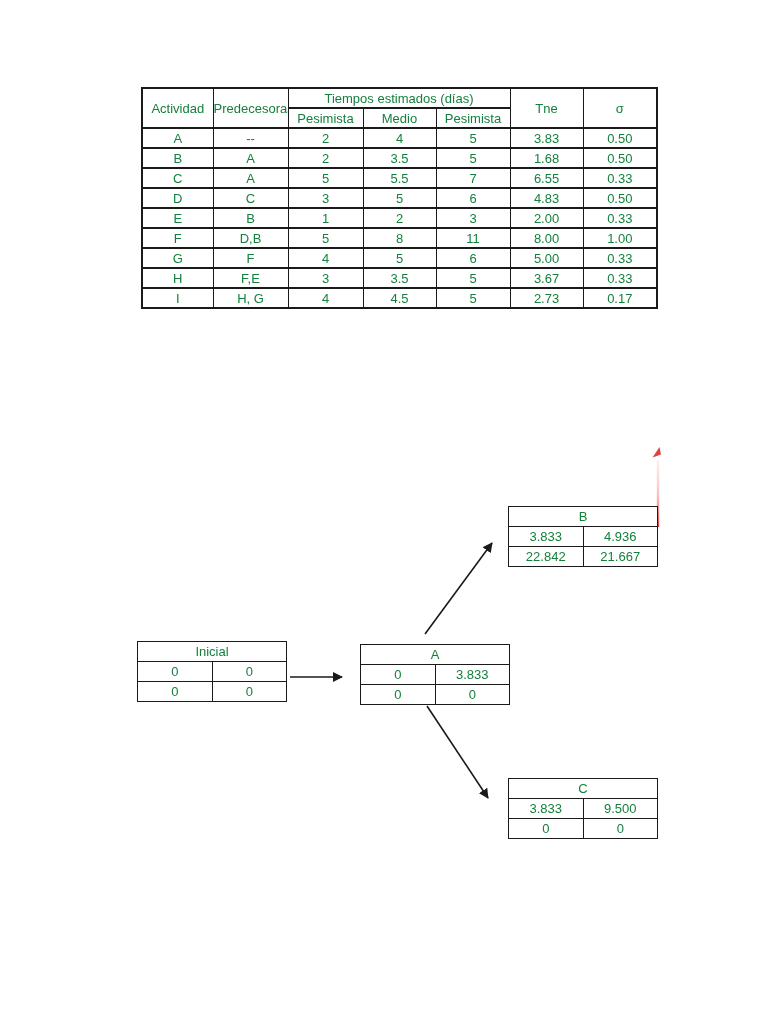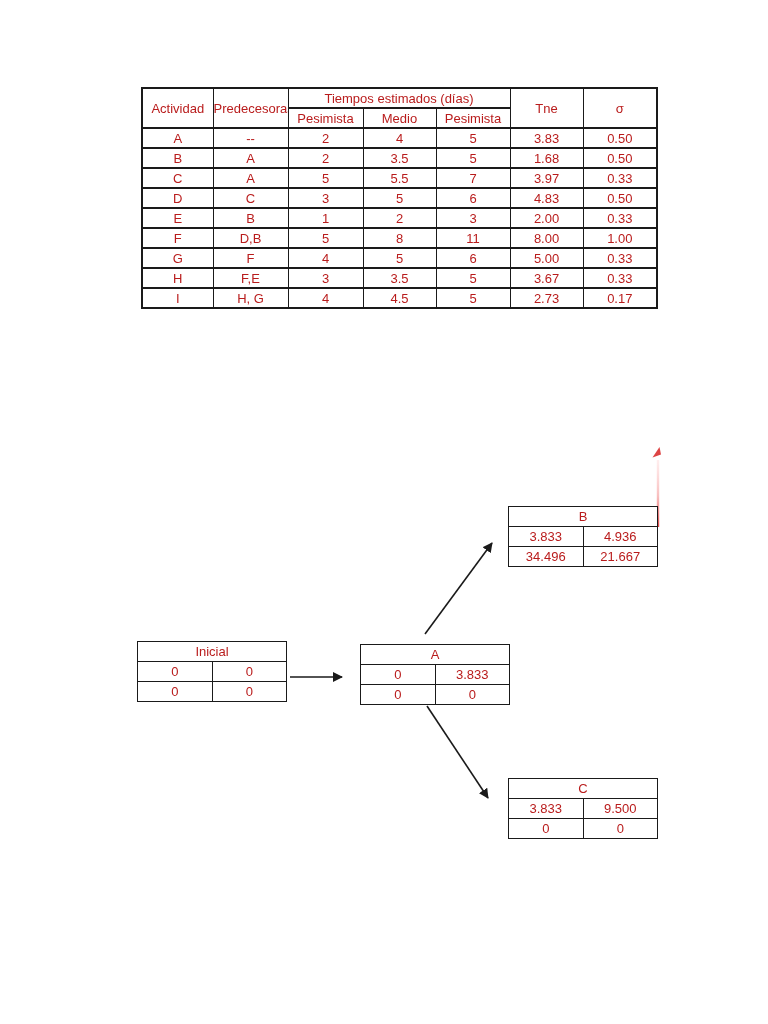--- a/index.html
+++ b/index.html
@@ -2,21 +2,21 @@
 <html><head>
 <meta charset="utf-8">
 <style>
   * { margin:0; padding:0; box-sizing:border-box; }
   html,body { background:#ffffff; }
   .page {
     position:relative;
     width:724px; height:1024px;
     background:#ffffff;
     font-family:"Liberation Sans", sans-serif;
-    color:#b91c1c;
+    color:#15803d;
     overflow:hidden;
   }
 
   
   table.act {
     position:absolute; left:141px; top:87px;
     border-collapse:collapse; table-layout:fixed;
     width:517px;
     border:2px solid #1a1a1a;
     font-size:13px;
@@ -126,21 +126,21 @@
           <td>5</td>
           <td>1.68</td>
           <td>0.50</td>
         </tr>
         <tr>
           <td>C</td>
           <td>A</td>
           <td>5</td>
           <td>5.5</td>
           <td>7</td>
-          <td>3.97</td>
+          <td>6.55</td>
           <td>0.33</td>
         </tr>
         <tr>
           <td>D</td>
           <td>C</td>
           <td>3</td>
           <td>5</td>
           <td>6</td>
           <td>4.83</td>
           <td>0.50</td>
@@ -246,21 +246,21 @@
   <table class="node node-b">
     <tbody>
         <tr>
           <th colspan="2">B</th>
         </tr>
     <tr>
       <td>3.833</td>
       <td>4.936</td>
     </tr>
     <tr>
-      <td>34.496</td>
+      <td>22.842</td>
       <td>21.667</td>
     </tr>
   </tbody>
     </table>
 
   <table class="node node-c">
     <tbody>
         <tr>
           <th colspan="2">C</th>
         </tr>

